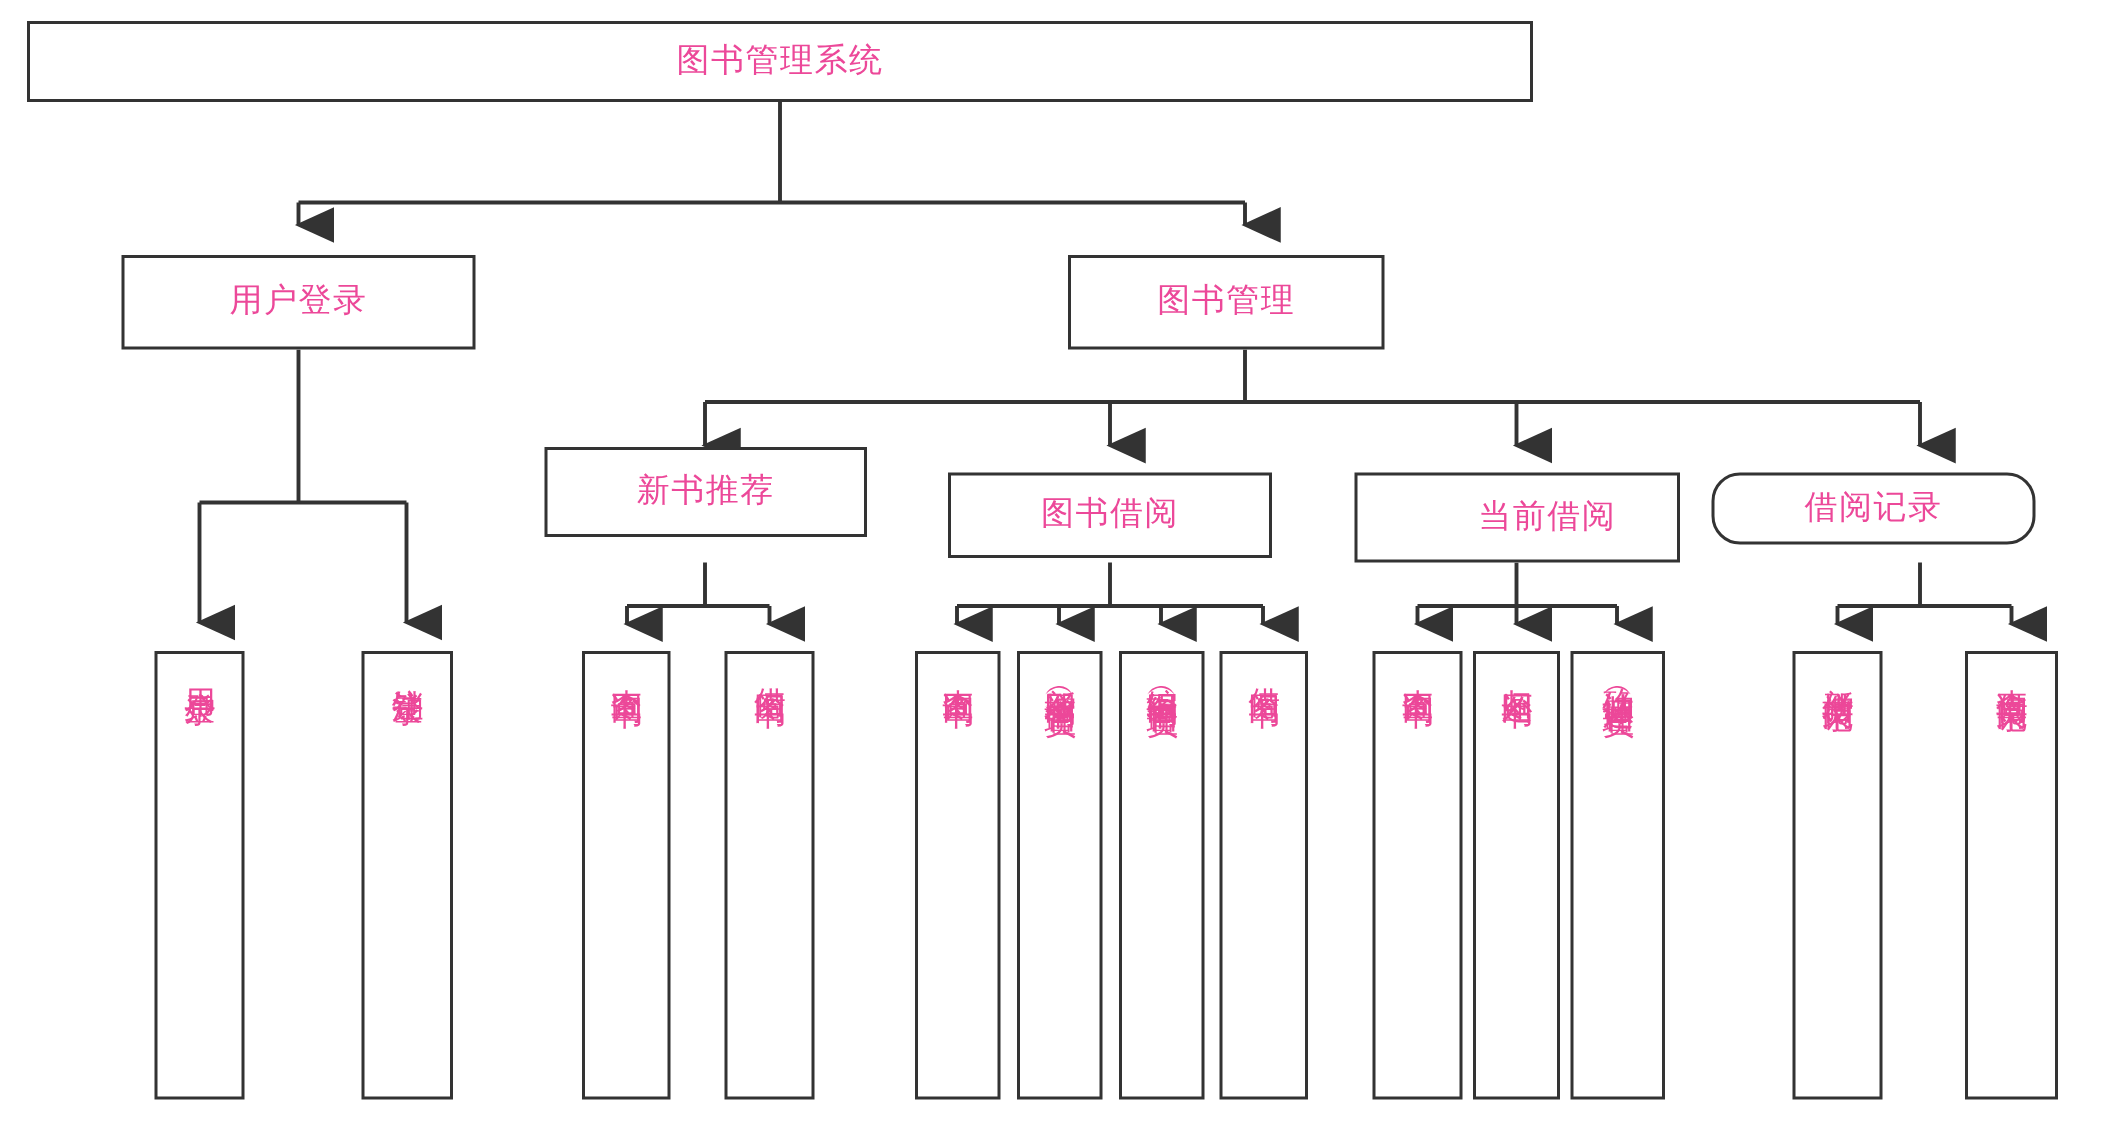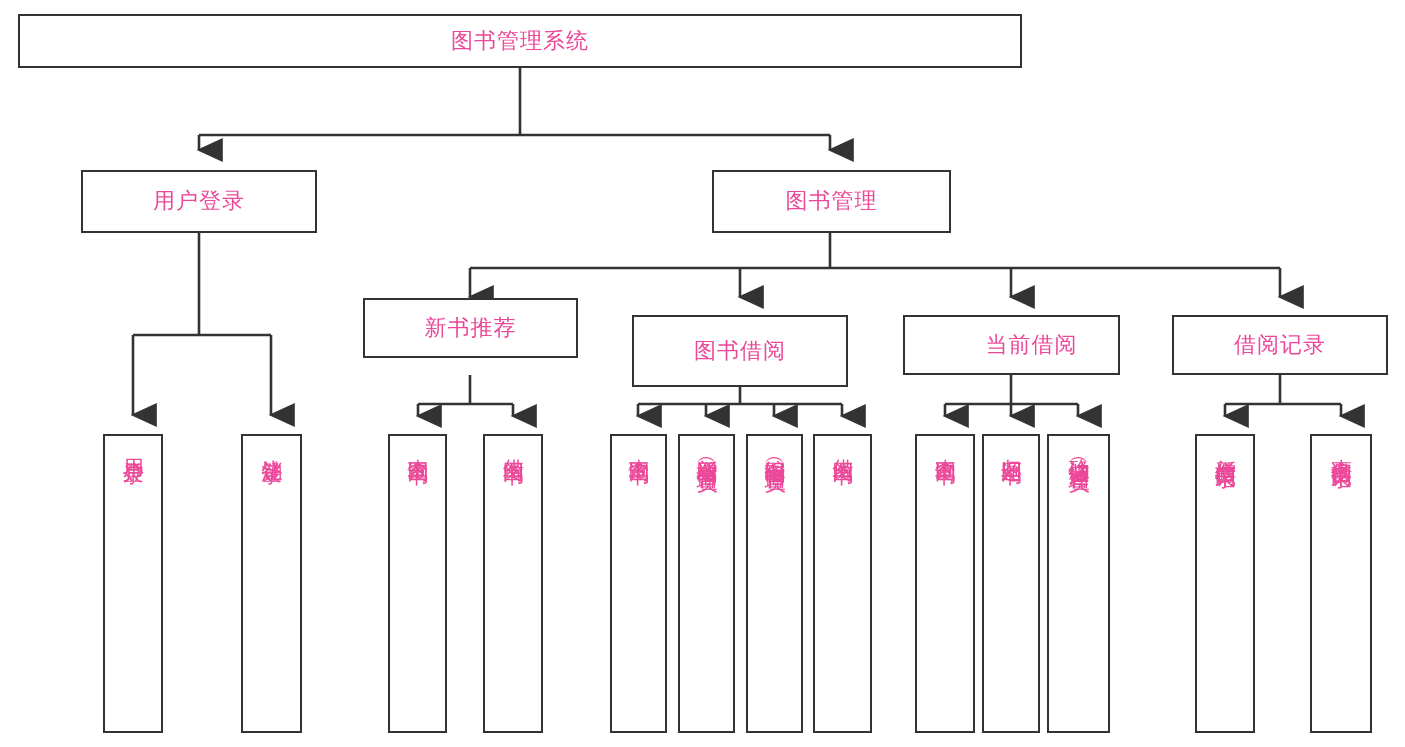--- a/index.html
+++ b/index.html
@@ -126,34 +126,34 @@
     </g>
   </svg>
 
   <div class="node node-h node-root" style="left:18px; top:14px; width:1004px; height:54px;">
     <span class="label">图书管理系统</span>
   </div>
 
   <div class="node node-h" style="left:81px; top:170px; width:236px; height:63px;">
     <span class="label">用户登录</span>
   </div>
-  <div class="node node-h" style="left:712px; top:170px; width:239px; height:63px;">
+  <div class="node node-h" style="left:712px; top:170px; width:211px; height:63px;">
     <span class="label">图书管理</span>
   </div>
 
   <div class="node node-h" style="left:363px; top:298px; width:215px; height:60px;">
     <span class="label">新书推荐</span>
   </div>
-  <div class="node node-h" style="left:632px; top:315px; width:216px; height:72px;">
+  <div class="node node-h" style="left:632px; top:315px; width:216px; height:57px;">
     <span class="label">图书借阅</span>
   </div>
   <div class="node node-h" style="left:903px; top:315px; width:217px; height:60px;padding-left:40px;">
     <span class="label">当前借阅</span>
   </div>
-  <div class="node node-h" style="left:1172px; top:315px; width:216px; height:60px;">
+  <div class="node node-h" style="left:1141px; top:315px; width:216px; height:48px;border-radius:19px;">
     <span class="label">借阅记录</span>
   </div>
 
   <div class="node node-v" style="left:103px; top:434px; width:60px; height:299px;">
     <span class="label">用户登录</span>
   </div>
   <div class="node node-v" style="left:241px; top:434px; width:61px; height:299px;">
     <span class="label">注销登录</span>
   </div>
   <div class="node node-v" style="left:388px; top:434px; width:59px; height:299px;">

